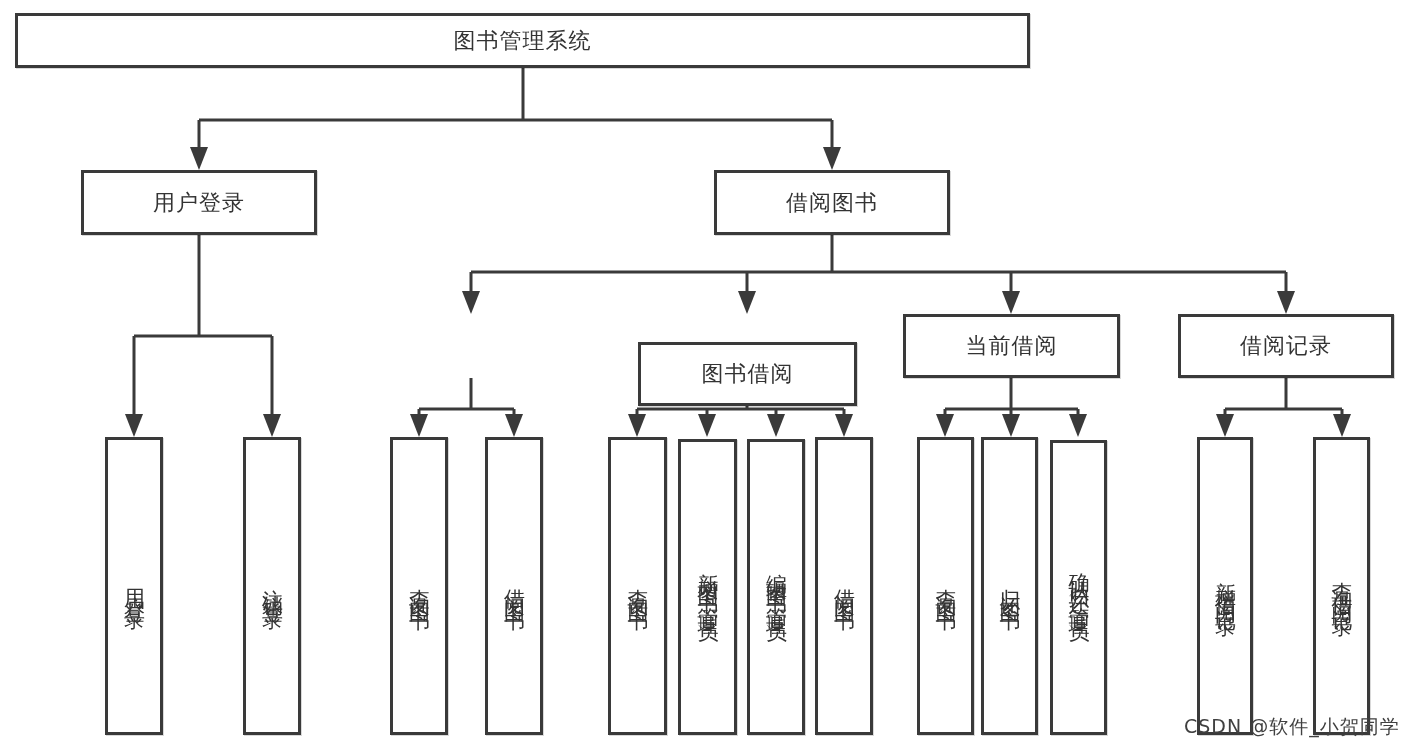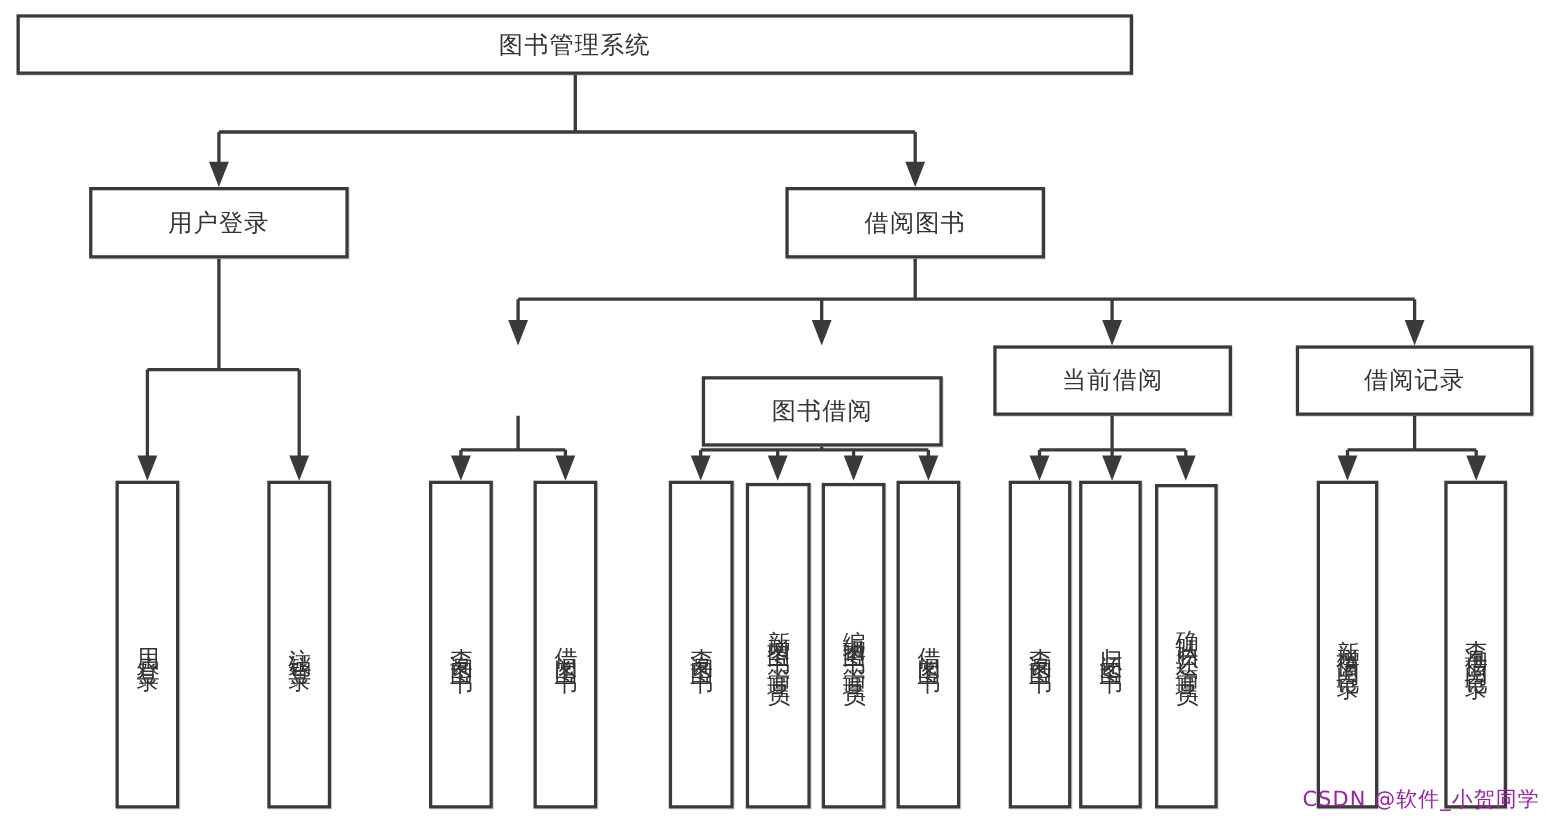--- a/index.html
+++ b/index.html
@@ -34,21 +34,21 @@
     writing-mode: vertical-rl;
     text-orientation: mixed;
     letter-spacing: 7px;
     line-height: 1.1;
   }
   .watermark {
     position: absolute;
     left: 1184px;
     top: 714px;
     font-size: 19px;
-    color: #a21caf;
+    color: #404040;
     letter-spacing: 1px;
     white-space: nowrap;
   }
 </style>
 </head>
 <body>
 
 <div class="canvas">
 
   <svg class="connectors" viewBox="0 0 1405 747" xmlns="http://www.w3.org/2000/svg">

